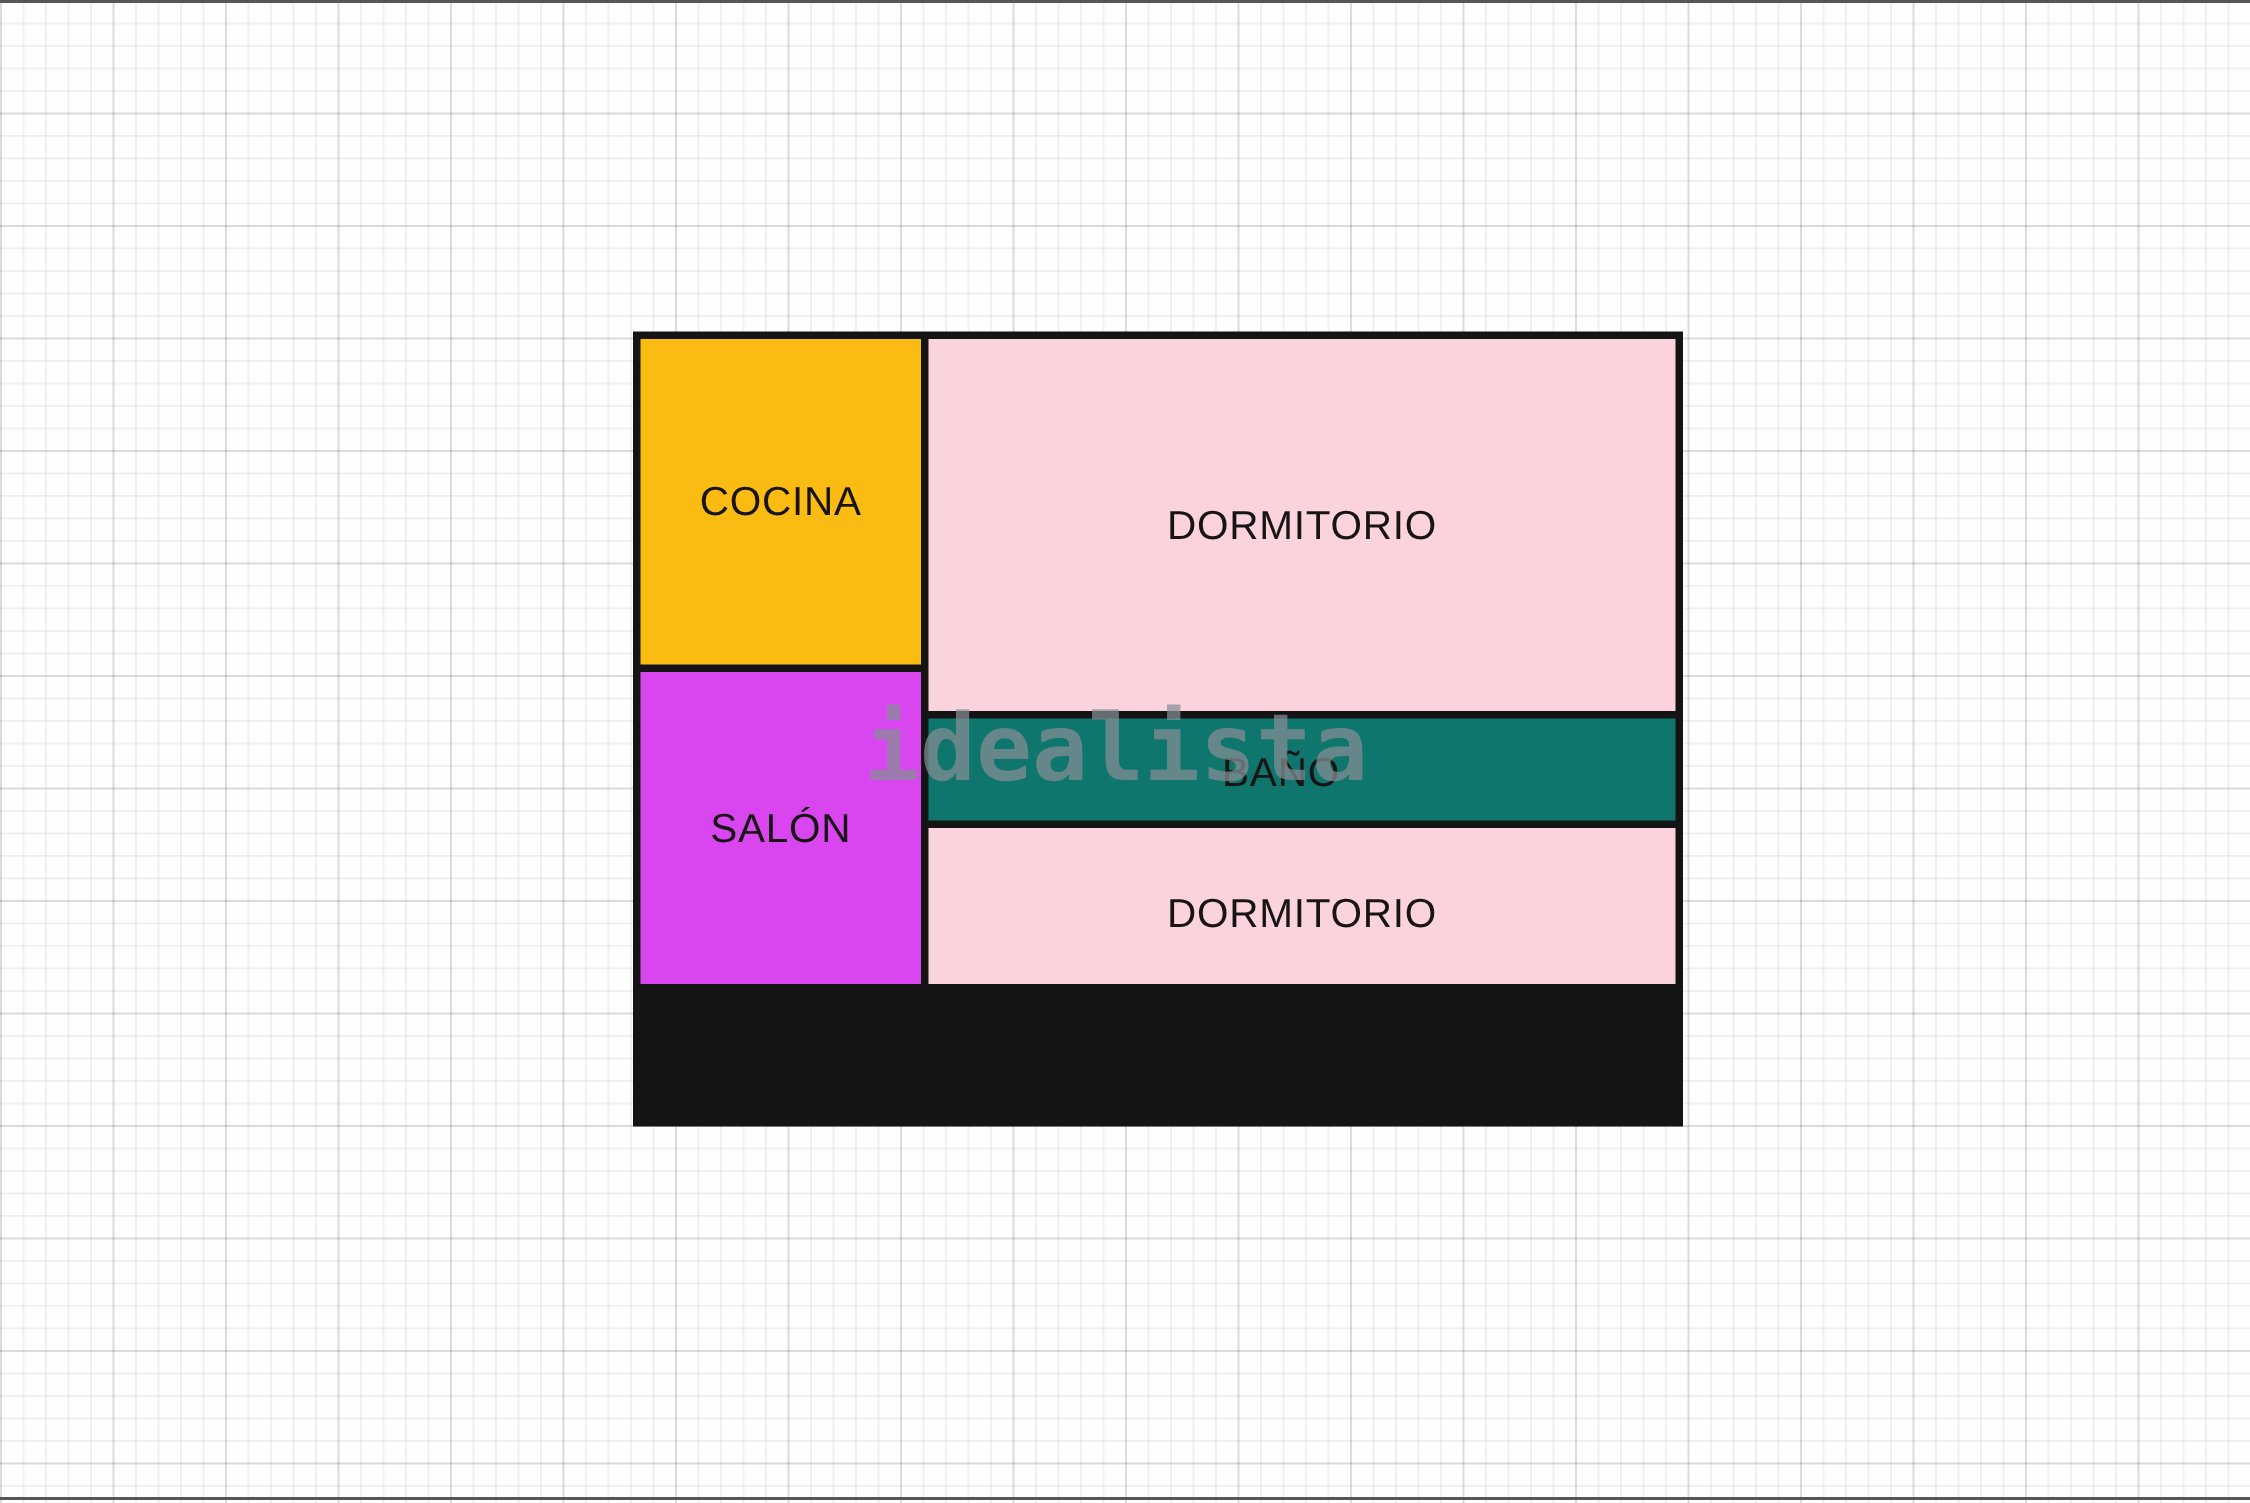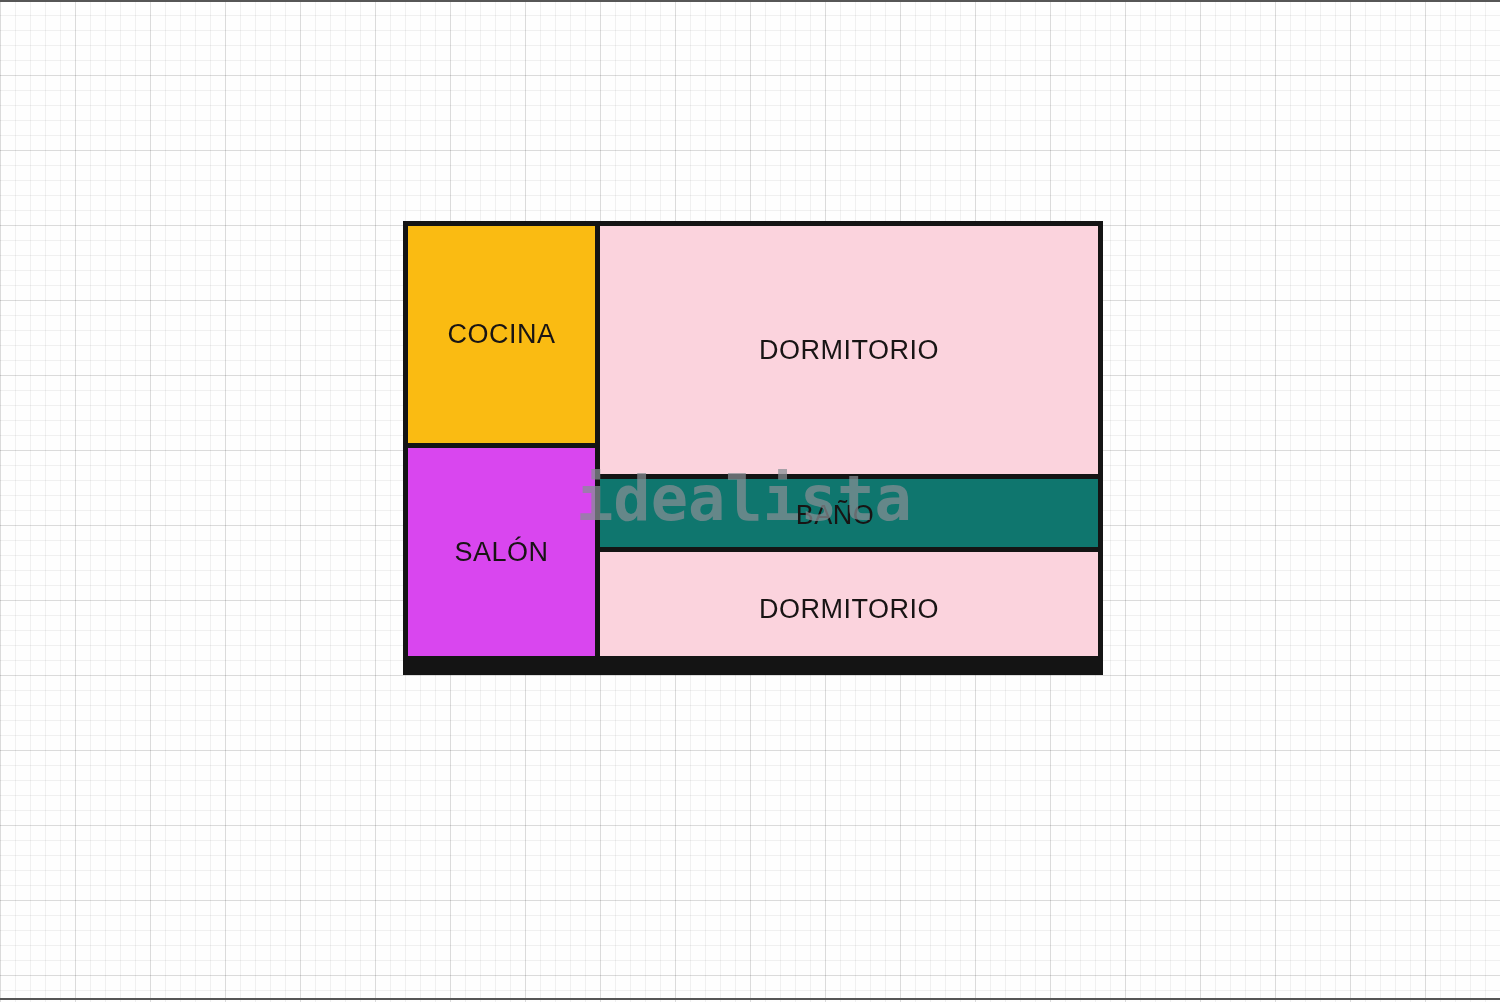--- a/index.html
+++ b/index.html
@@ -33,24 +33,24 @@
     height: 2px;
     background: #565656;
     z-index: 5;
   }
   .edge-bar.top { top: 0; }
   .edge-bar.bottom { bottom: 2px; }
 
   
   .floorplan {
     position: absolute;
-    left: 403px;
+    left: 422px;
     top: 221px;
     width: 700px;
-    height: 454px;
+    height: 530px;
     display: grid;
     grid-template-columns: 187px 498px;
     grid-template-rows: 217px 26px 68px 104px;
     grid-template-areas:
       "cocina dorm1"
       "salon  dorm1"
       "salon  bano"
       "salon  dorm2";
     gap: 5px;
     padding: 5px;

